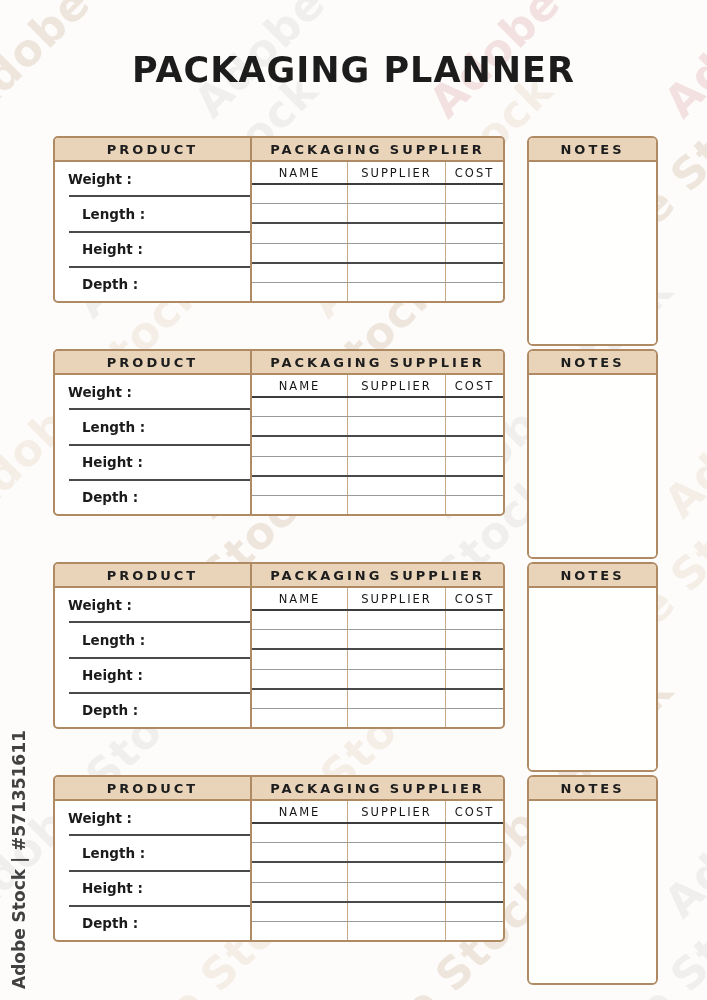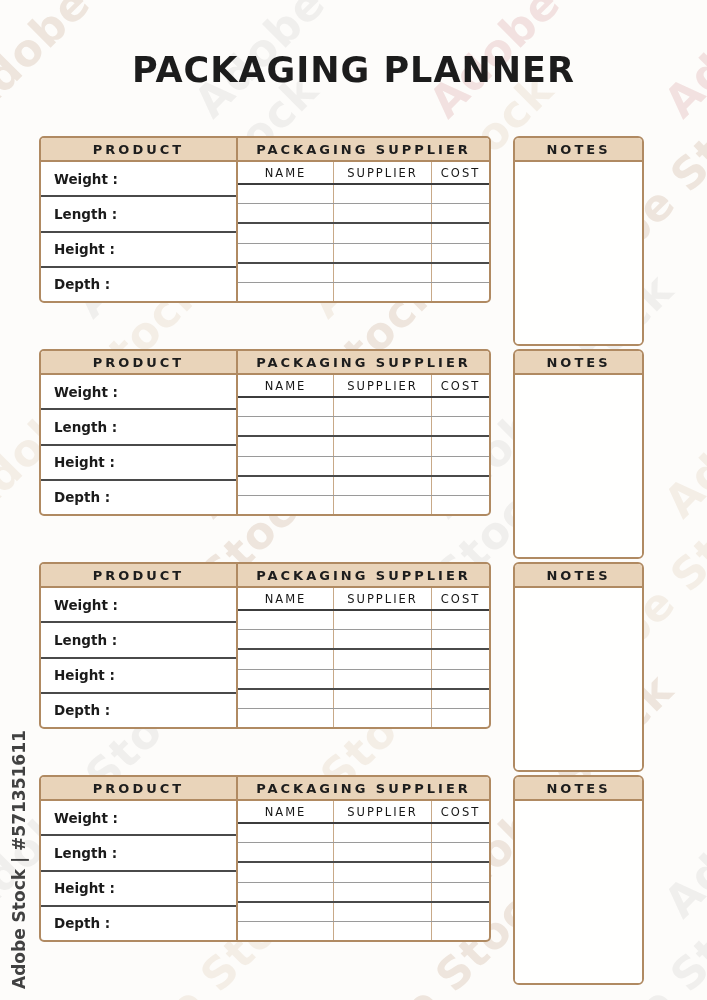--- a/index.html
+++ b/index.html
@@ -44,21 +44,21 @@
     text-align:center;
     font-size:35px;
     font-weight:bold;
     letter-spacing:1px;
     color:#1c1c1c;
   }
 
   
   #sections {
     position:absolute; z-index:2;
-    top:136px; left:39px;
+    top:136px; left:53px;
     display:flex; flex-direction:column; gap:46px;
   }
   .section {
     display:flex; flex-direction:row; gap:22px;
     height:167px;
   }
 
   .main-table {
     width:452px; height:167px;
     display:flex; flex-direction:row;
@@ -77,21 +77,21 @@
   }
 
   .product-col { width:195px; display:flex; flex-direction:column; }
   .product-rows { flex:1; display:flex; flex-direction:column; }
   .p-row {
     flex:1; display:flex; align-items:center;
     padding-left:13px;
     font-size:13.5px; font-weight:bold;
     color:#1b1b1b;
   }
-  .p-row + .p-row { border-top:2px solid var(--line-dark,#4a4a4a); }
+  .p-row + .p-row { border-top:2px solid var(--line-dark,#4a4a4a);margin-left:14px; }
 
   .supplier-col {
     flex:1; display:flex; flex-direction:column;
     border-left:2px solid var(--band-border,#b08a62);
   }
   .s-header-row {
     flex:0 0 23px;
     display:flex; flex-direction:row;
     border-bottom:2px solid #3c3c3c;
   }

